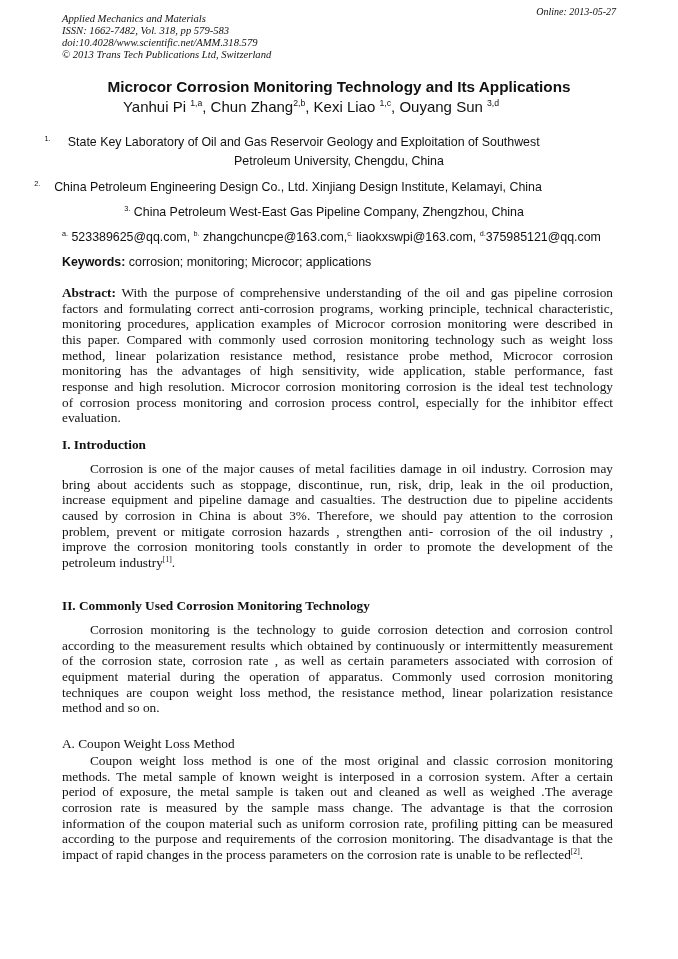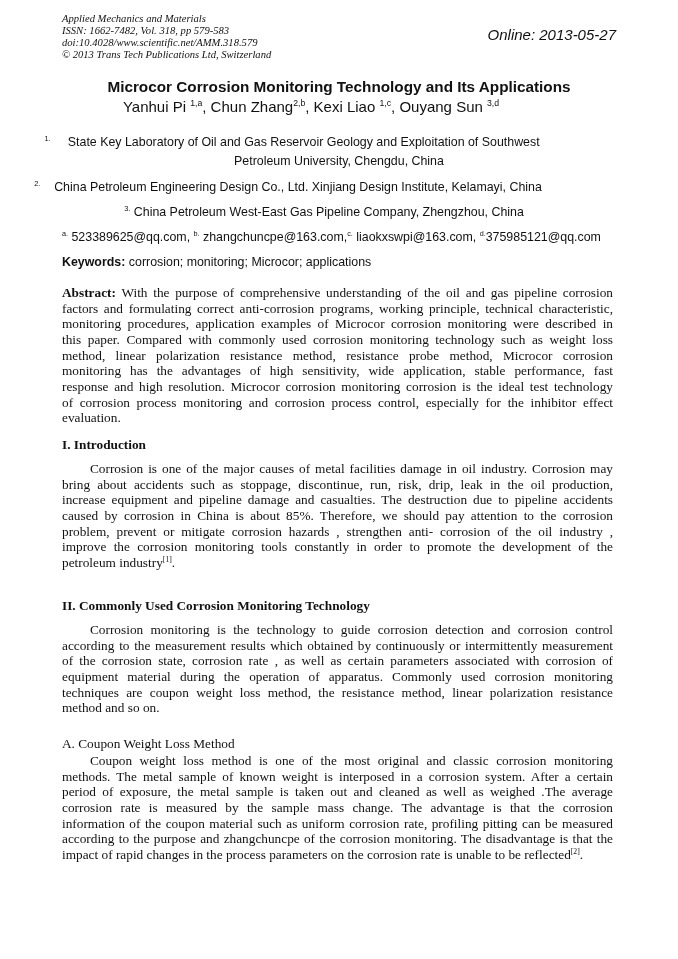--- a/index.html
+++ b/index.html
@@ -1,20 +1,20 @@
 <!DOCTYPE html>
 <html><head>
 <meta charset="utf-8">
 <style>
   html, body { margin: 0; padding: 0; background: #ffffff; }
   body { width: 678px; height: 959px; position: relative; overflow: hidden; color: #111; }
   .abs { position: absolute; }
 
   .hdr { left: 62px; top: 13px; font-size: 10.6px; line-height: 12px; font-style: italic; font-family: "Liberation Serif", serif; }
-  .online { right: 62px; top: 26px; font-size: 15px; font-style: italic; font-family: Liberation Sans, sans-serif; }
+  .online { right: 62px; top: 6px; font-size: 10px; font-style: italic; font-family: Liberation Serif, serif; }
 
   .title { left: 0; width: 678px; top: 78px; text-align: center; font-family: "Liberation Sans", sans-serif; font-weight: bold; font-size: 15.3px; }
   .authors { left: 0; width: 622px; top: 98px; text-align: center; font-family: "Liberation Sans", sans-serif; font-size: 15px; }
   sup { font-size: 0.58em; vertical-align: 0.7em; line-height: 0; }
 
   .aff { font-family: "Liberation Sans", sans-serif; font-size: 12.4px; text-align: center; }
   .aff sup { font-size: 0.6em; }
 
   .emails { left: 62px; top: 230px; font-family: "Liberation Sans", sans-serif; font-size: 12.4px; white-space: nowrap; }
   .keywords { left: 62px; top: 255px; font-family: "Liberation Sans", sans-serif; font-size: 12.4px; }
@@ -72,21 +72,21 @@
   <span class="line">response and high resolution. Microcor corrosion monitoring corrosion is the ideal test technology</span>
   <span class="line">of corrosion process monitoring and corrosion process control, especially for the inhibitor effect</span>
   <span class="line last">evaluation.</span>
 </div>
 
 <div class="abs heading" style="top:437px;">I. Introduction</div>
 <div class="abs para" style="top:461px;">
   <span class="line" style="padding-left:28px;">Corrosion is one of the major causes of metal facilities damage in oil industry. Corrosion may</span>
   <span class="line">bring about accidents such as stoppage, discontinue, run, risk, drip, leak in the oil production,</span>
   <span class="line">increase equipment and pipeline damage and casualties. The destruction due to pipeline accidents</span>
-  <span class="line">caused by corrosion in China is about 85%. Therefore, we should pay attention to the corrosion</span>
+  <span class="line">caused by corrosion in China is about 3%. Therefore, we should pay attention to the corrosion</span>
   <span class="line">problem, prevent or mitigate corrosion hazards , strengthen anti- corrosion of the oil industry ,</span>
   <span class="line">improve the corrosion monitoring tools constantly in order to promote the development of the</span>
   <span class="line last"><span>petroleum industry</span><sup>[1]</sup><span>.</span></span>
 </div>
 
 <div class="abs heading" style="top:598px;">II. Commonly Used Corrosion Monitoring Technology</div>
 <div class="abs para" style="top:622px;">
   <span class="line" style="padding-left:28px;">Corrosion monitoring is the technology to guide corrosion detection and corrosion control</span>
   <span class="line">according to the measurement results which obtained by continuously or intermittently measurement</span>
   <span class="line">of the corrosion state, corrosion rate , as well as certain parameters associated with corrosion of</span>
@@ -95,15 +95,15 @@
   <span class="line last">method and so on.</span>
 </div>
 
 <div class="abs subheading" style="top:736px;">A. Coupon Weight Loss Method</div>
 <div class="abs para" style="top:753px;">
   <span class="line" style="padding-left:28px;">Coupon weight loss method is one of the most original and classic corrosion monitoring</span>
   <span class="line">methods. The metal sample of known weight is interposed in a corrosion system. After a certain</span>
   <span class="line">period of exposure, the metal sample is taken out and cleaned as well as weighed .The average</span>
   <span class="line">corrosion rate is measured by the sample mass change. The advantage is that the corrosion</span>
   <span class="line">information of the coupon material such as uniform corrosion rate, profiling pitting can be measured</span>
-  <span class="line">according to the purpose and zhangchuncpe of the corrosion monitoring. The disadvantage is that the</span>
+  <span class="line">according to the purpose and requirements of the corrosion monitoring. The disadvantage is that the</span>
   <span class="line last"><span>impact of rapid changes in the process parameters on the corrosion rate is unable to be reflected</span><sup>[2]</sup><span>.</span></span>
 </div>
 
 </body></html>

